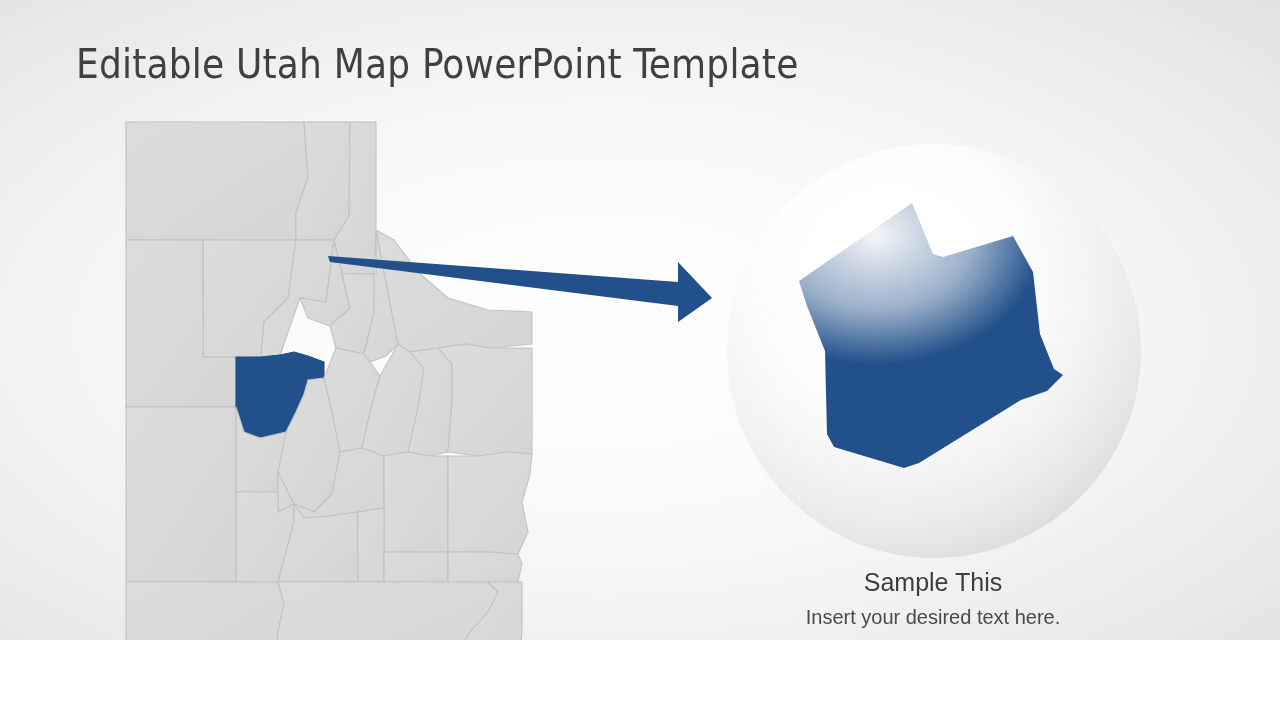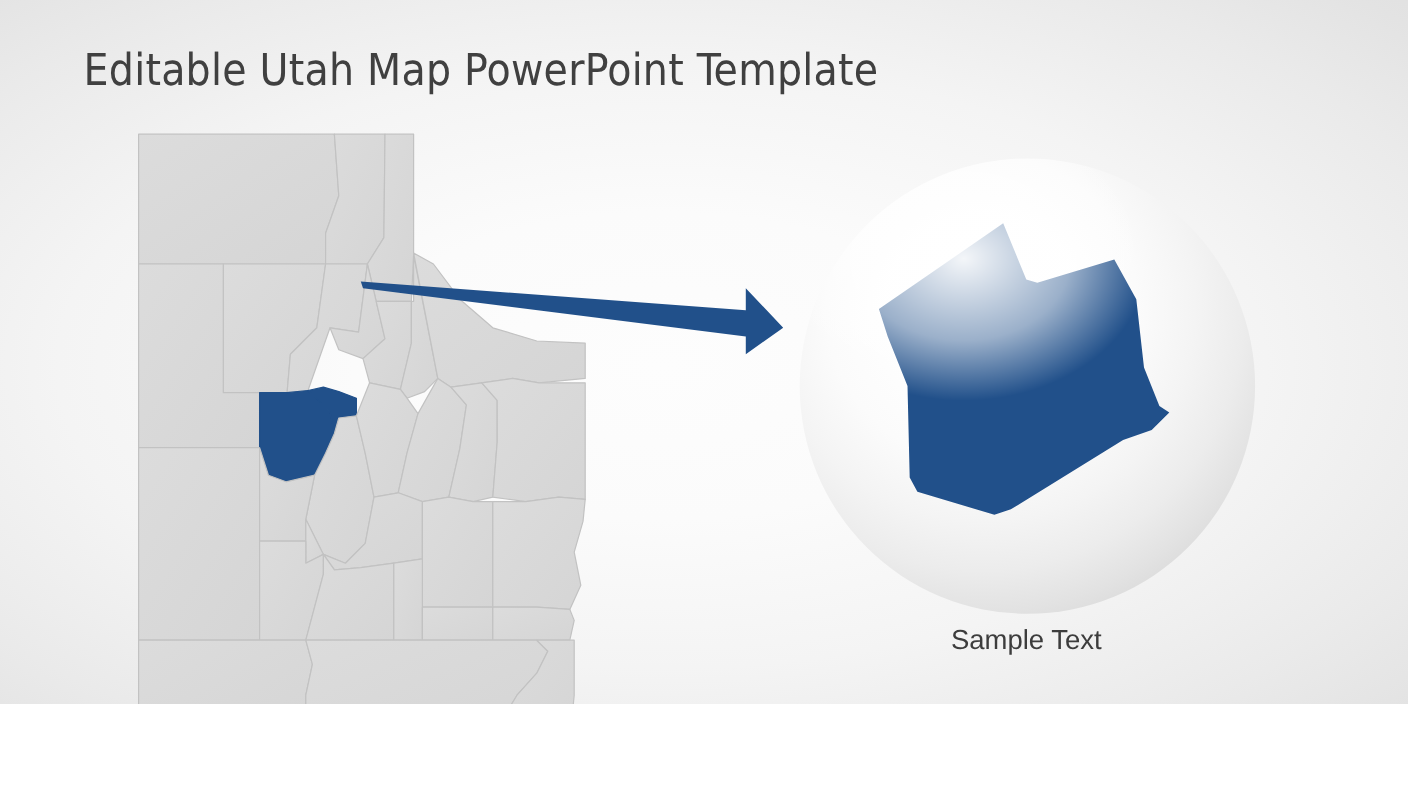--- a/index.html
+++ b/index.html
@@ -199,16 +199,17 @@
   </div>
 
   <div id="sphere">
     <svg id="zoom-county-svg" viewBox="0 0 414 414" xmlns="http://www.w3.org/2000/svg">
       <polygon points="72,137 185,59 206,110 216,113 286,92 306,128 313,190 327,225 336,231 320,247 294,256 192,319 177,324 107,303 100,290 98,207 80,162" fill="#21508A"></polygon>
     </svg>
     <div id="sphere-gloss"></div>
   </div>
 
   <div id="caption">
-    <div id="caption-title">Sample Text</div>
+    <div id="caption-title">Sample This</div>
+    <div class="caption-line">Insert your desired text here.</div>
   </div>
 
 </div>
 
 </body></html>

